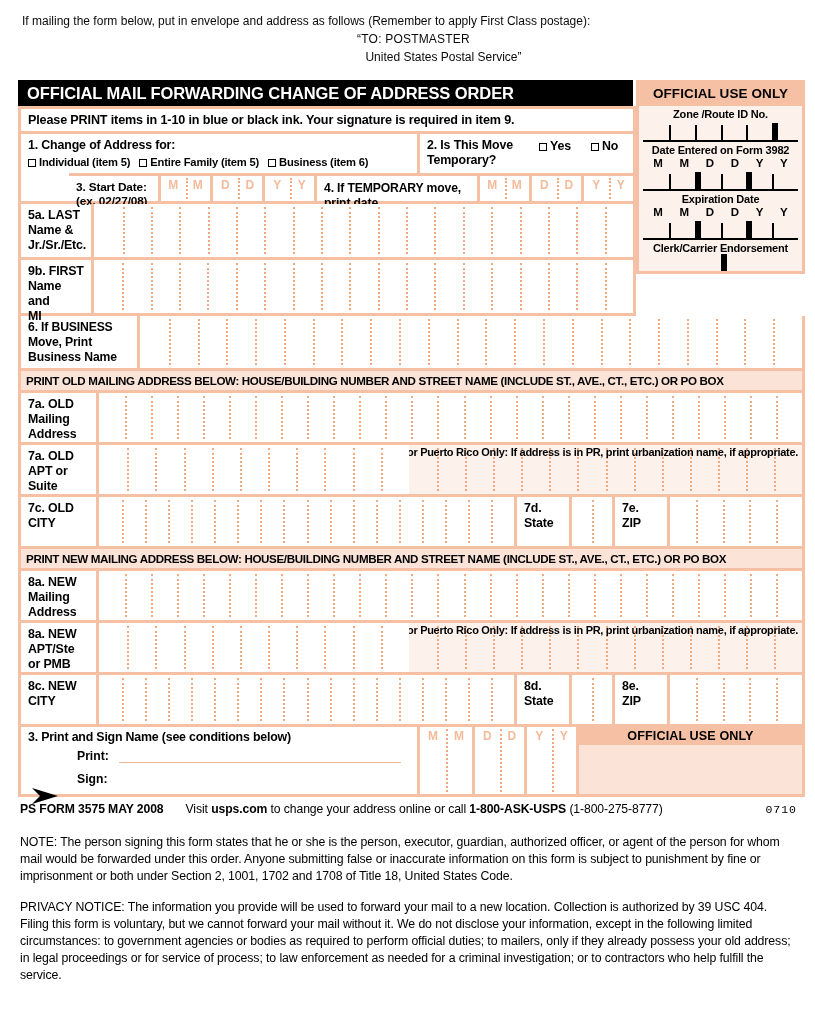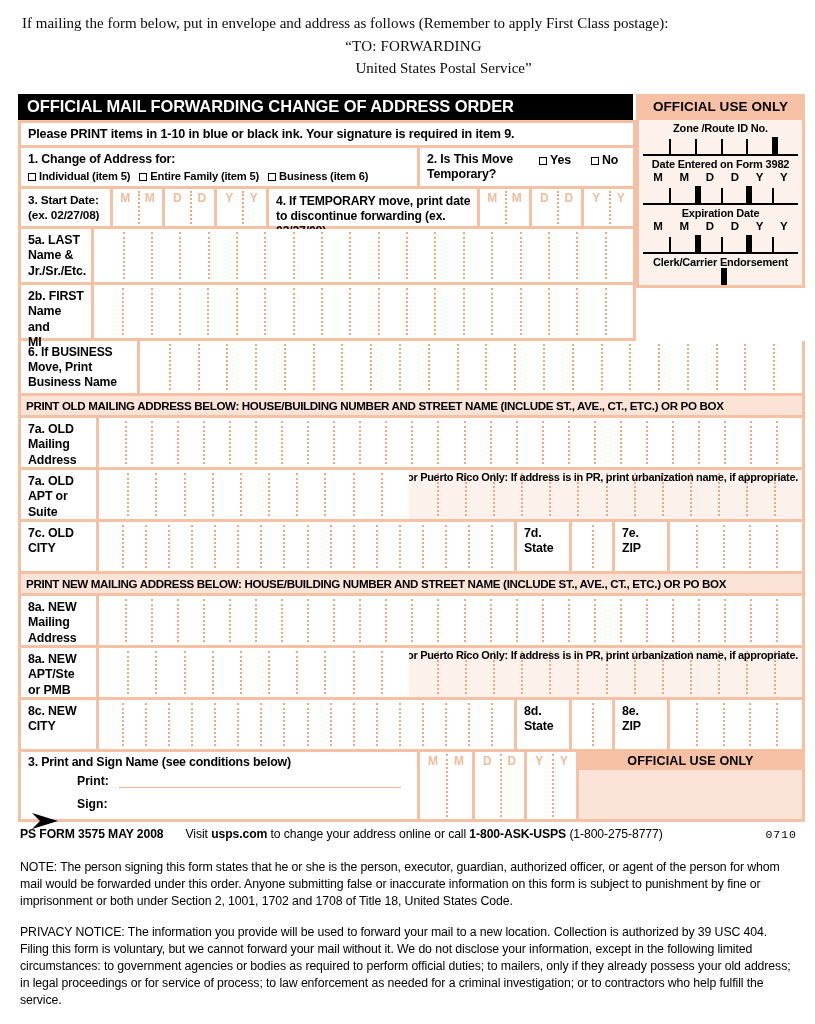--- a/index.html
+++ b/index.html
@@ -24,22 +24,22 @@
     --peach-fill-light: #fdf1ec;
     --tick: #f0a97f;
     --black: #000000;
   }
 
   
   .envelope {
     padding: 12px 20px 6px 22px;
   }
   .env-line {
-    font-family: Liberation Serif, serif;
-    font-size: 15px;
+    font-family: Liberation Sans, sans-serif;
+    font-size: 12px;
     line-height: 1.5;
     color: #0a0a0a;
   }
   .env-line.l1 { text-align: left; }
   .env-line.l2 { text-align: center; padding-left: 10px; letter-spacing: .2px; }
   .env-line.l3 { text-align: center; padding-left: 70px; }
 
   
   .form-wrap {
     position: relative;
@@ -307,21 +307,21 @@
     line-height: 1.38;
     letter-spacing: -0.1px;
   }
   .legal p { margin: 0 0 14px 0; }
 </style>
 </head>
 <body>
 
 <div class="envelope">
   <div class="env-line l1">If mailing the form below, put in envelope and address as follows (Remember to apply First Class postage):</div>
-  <div class="env-line l2">“TO:   FORWARDING</div>
+  <div class="env-line l2">“TO:   POSTMASTER</div>
   <div class="env-line l3">United States Postal Service”</div>
 </div>
 
 <div class="form-wrap">
 
   <div class="title-row">
     <div class="title-black">OFFICIAL MAIL FORWARDING CHANGE OF ADDRESS ORDER</div>
     <div class="title-gap"></div>
     <div class="title-ouo">OFFICIAL USE ONLY</div>
   </div>
@@ -346,21 +346,21 @@
           </div>
           <div style="flex:0 0 52px; padding-top:1px;">
             <span class="cb"></span><span>Yes</span>
           </div>
           <div style="flex:1 1 auto; padding-top:1px;">
             <span class="cb"></span><span>No</span>
           </div>
         </div>
       </div>
 
-      <div class="row rowsep" style="height:40px;">
+      <div class="row rowsep" style="height:28px;margin-left:48px;">
         <div class="cell-label" style="flex:0 0 89px; font-size:11.8px;">
           <div>3. Start Date:</div>
           <div>(ex. 02/27/08)</div>
         </div>
         <div class="datebox">
           <div class="dpair">
               <div class="half">M</div>
               <div class="mid"></div>
               <div class="half">M</div>
             </div>
@@ -418,21 +418,21 @@
             <span class="t" style="left: 68.4211%;"></span>
             <span class="t" style="left: 73.6842%;"></span>
             <span class="t" style="left: 78.9474%;"></span>
             <span class="t" style="left: 84.2105%;"></span>
             <span class="t" style="left: 89.4737%;"></span>
             <span class="t" style="left: 94.7368%;"></span>
           </div>
       </div>
 
       <div class="row rowsep" style="height:56px;">
-        <div class="cell-label" style="flex:0 0 70px; white-space:pre-line;">2b. FIRST
+        <div class="cell-label" style="flex:0 0 70px; white-space:pre-line;">9b. FIRST
 Name and
 MI</div>
         <div class="comb vsep">
             <span class="t" style="left: 5.26316%;"></span>
             <span class="t" style="left: 10.5263%;"></span>
             <span class="t" style="left: 15.7895%;"></span>
             <span class="t" style="left: 21.0526%;"></span>
             <span class="t" style="left: 26.3158%;"></span>
             <span class="t" style="left: 31.5789%;"></span>
             <span class="t" style="left: 36.8421%;"></span>

